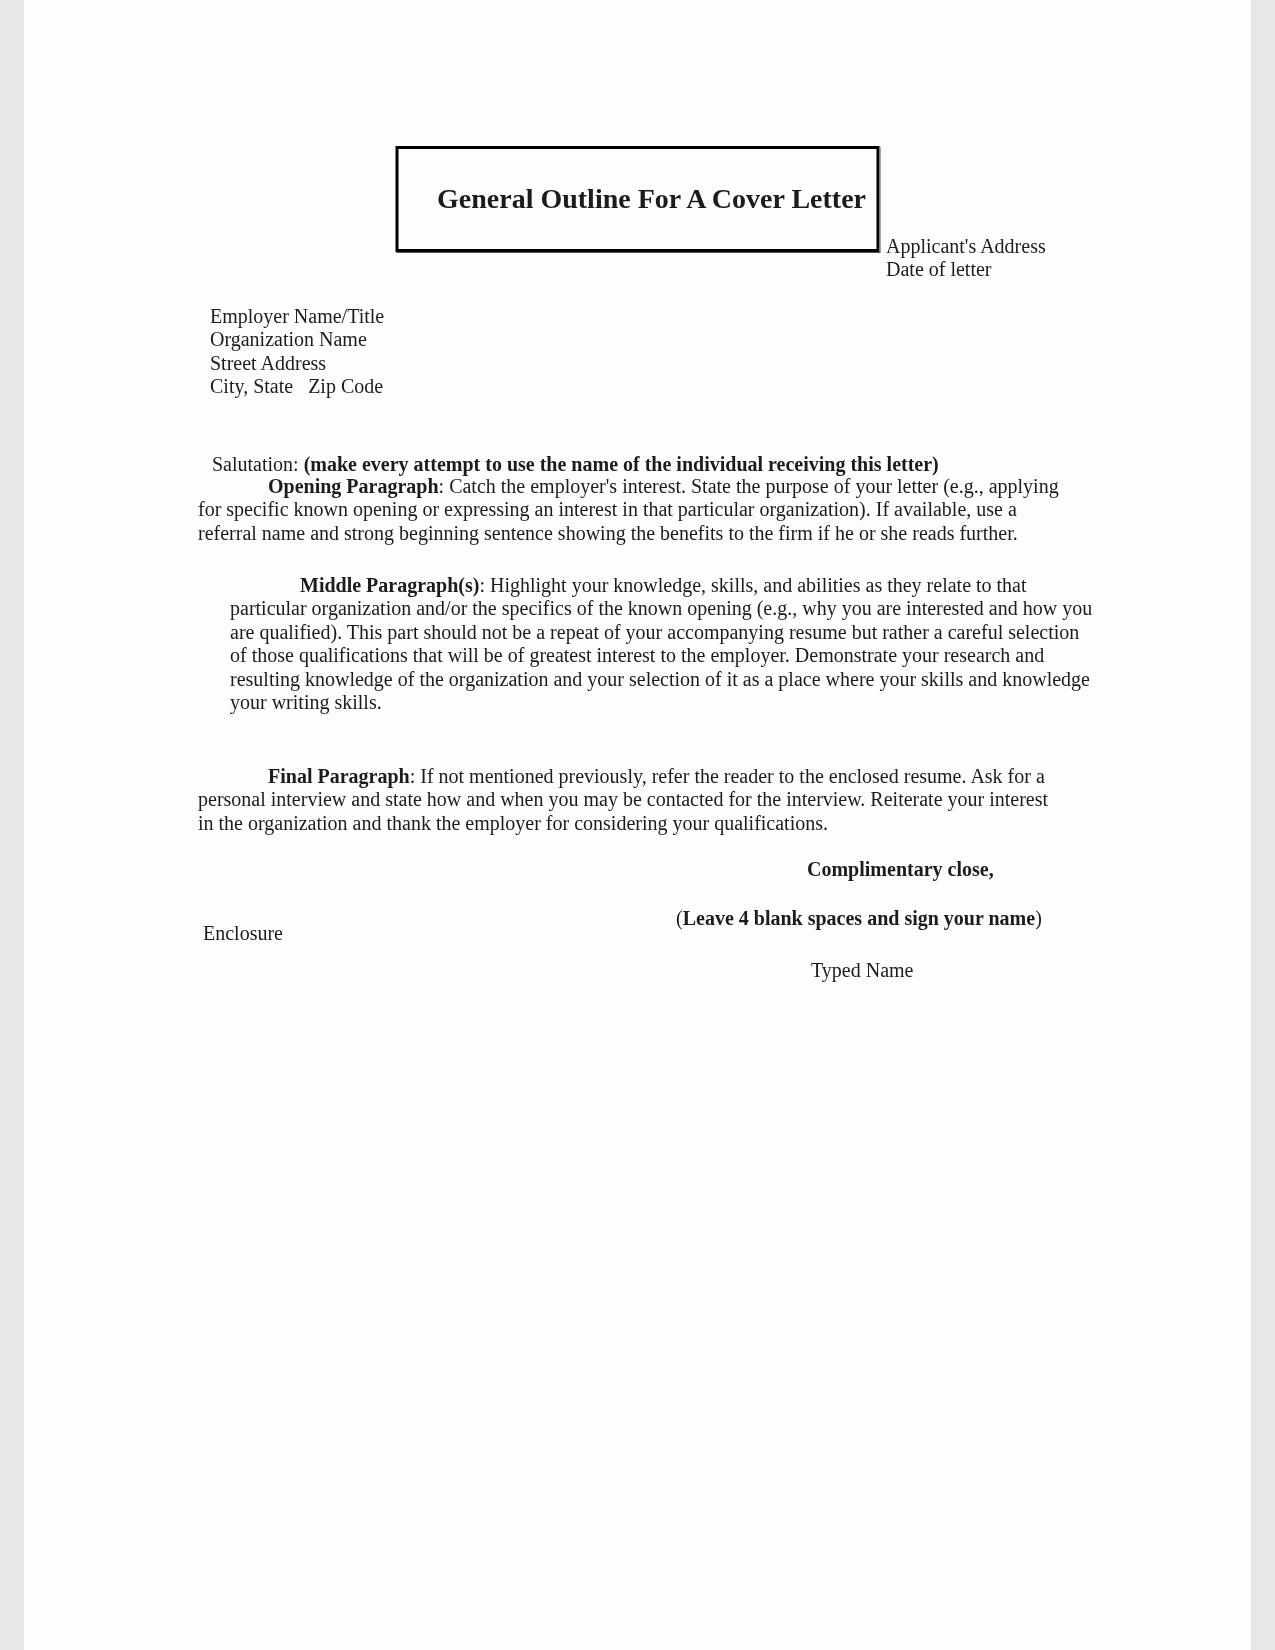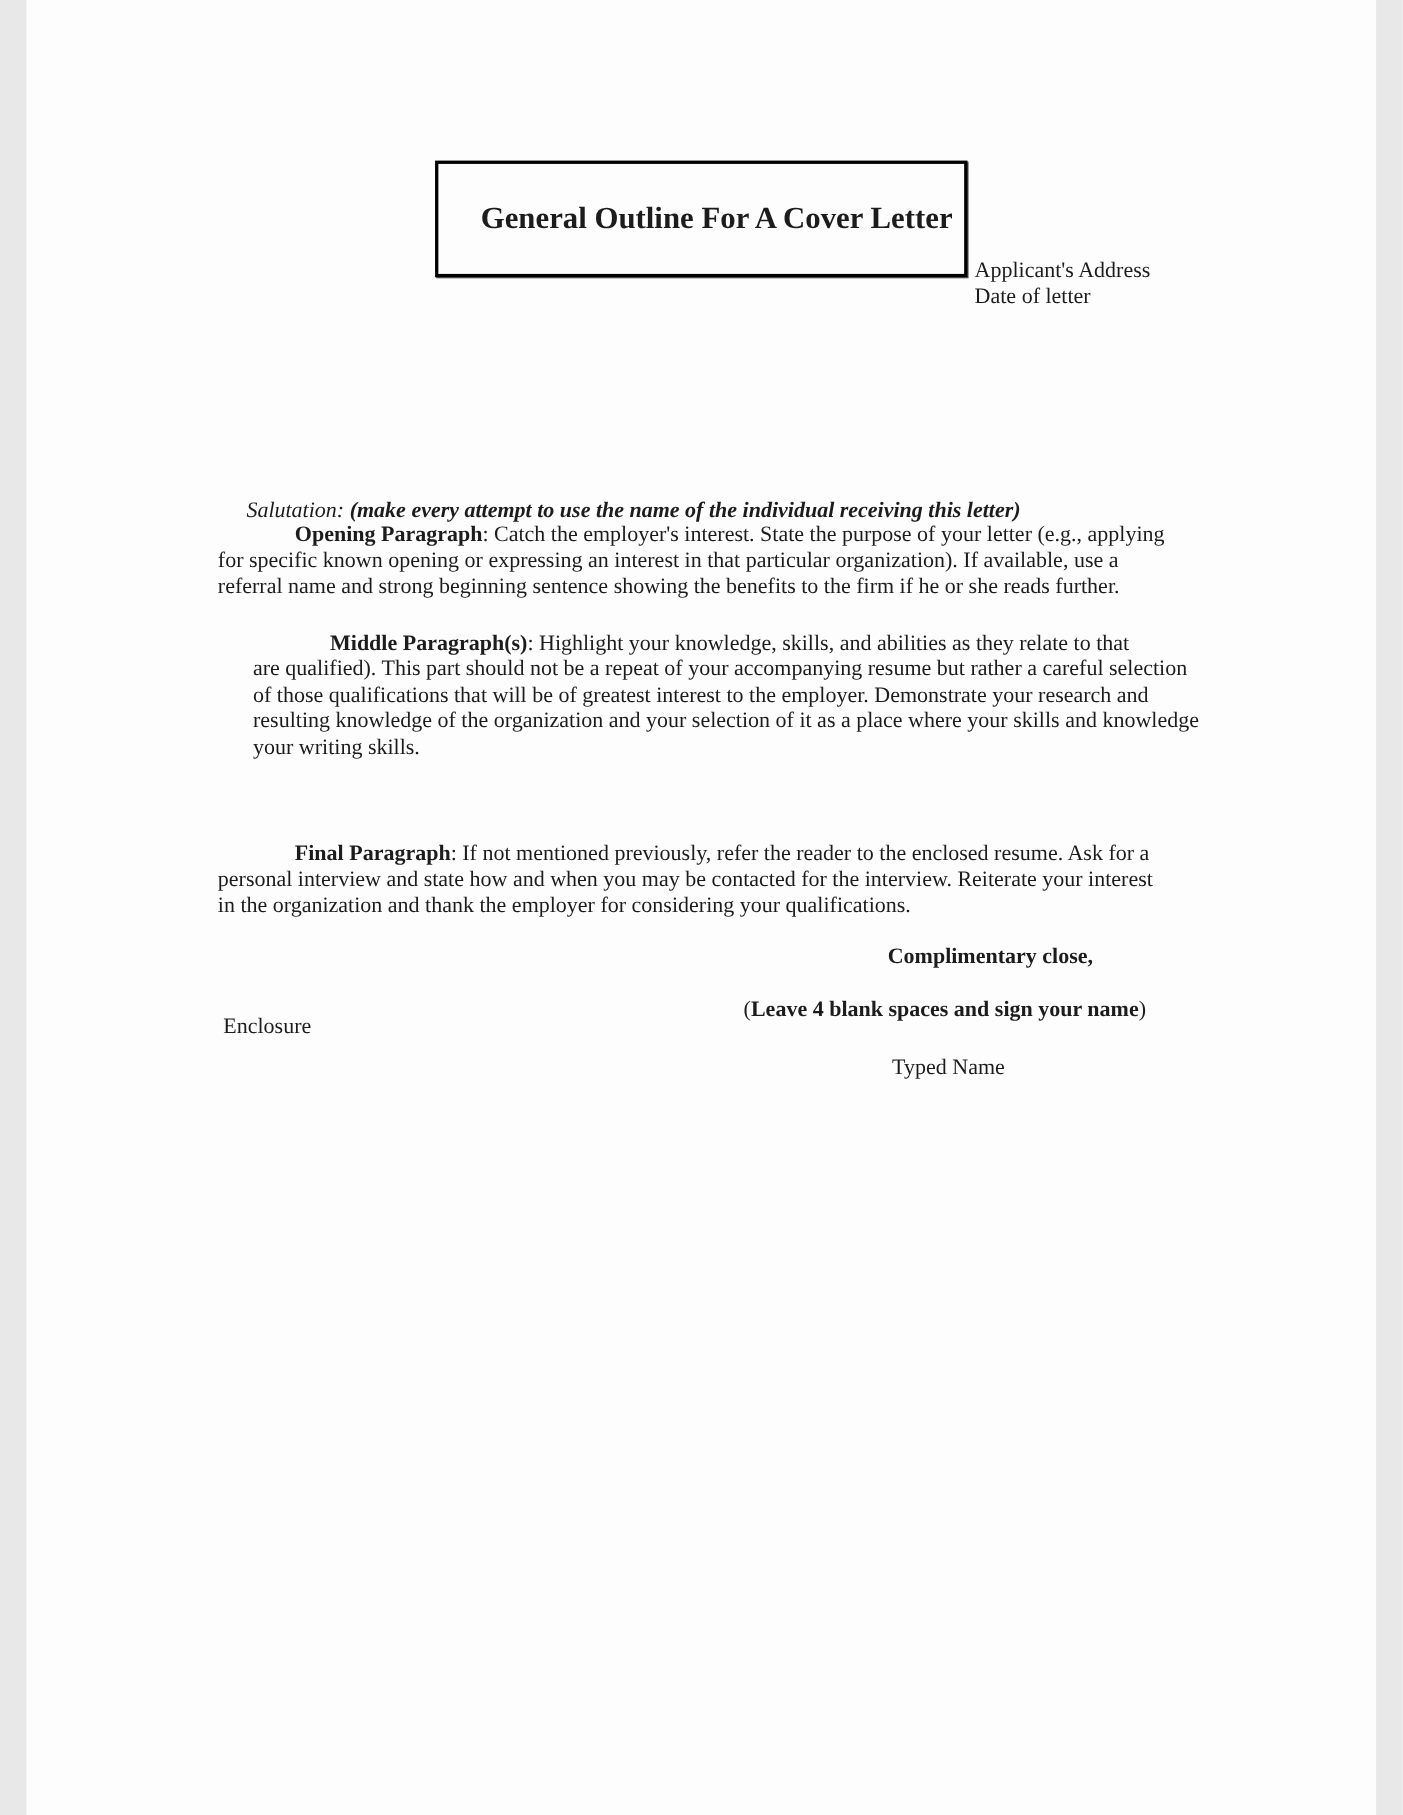--- a/index.html
+++ b/index.html
@@ -32,21 +32,21 @@
     font-size: 28px;
     font-weight: bold;
     line-height: 31px;
     white-space: pre;
     box-shadow: 1px 1px 0 #555;
   }
 
   .applicant-block { top: 235px; left: 862px; }
   .employer-block  { top: 305px; left: 186px; }
 
-  .salutation { top: 430px; left: 180px; font-style: italic; }
+  .salutation { top: 430px; left: 168px; }
 
   .para { left: 174px; width: 960px; }
   .para .first { text-indent: 70px; }
   .para-opening { top: 475px; }
   .para-middle  { top: 574px; margin-left: 32px; }
   .para-final   { top: 765px; }
 
   .comp-close   { top: 858px; left: 783px; font-weight: bold; }
   .sign-note    { top: 884px; left: 632px; }
   .typed-name   { top: 959px; left: 787px; }
@@ -59,33 +59,40 @@
 
   <div class="abs title-box">
     <span>General Outline For A Cover Letter</span>
   </div>
 
   <div class="abs applicant-block">
     <div class="line">Applicant's Address</div>
     <div class="line">Date of letter</div>
   </div>
 
+  <div class="abs employer-block">
+    <div class="line">Employer Name/Title</div>
+    <div class="line">Organization Name</div>
+    <div class="line">Street Address</div>
+    <div class="line">City, State   Zip Code</div>
+  </div>
 
   <div class="abs salutation line">
     <span>Salutation: </span><b>(make every attempt to use the name of the individual receiving this letter)</b>
   </div>
 
   <div class="abs para para-opening">
     <div class="line first"><b>Opening Paragraph</b><span>: Catch the employer's interest. State the purpose of your letter (e.g., applying</span></div>
     <div class="line">for specific known opening or expressing an interest in that particular organization). If available, use a</div>
     <div class="line">referral name and strong beginning sentence showing the benefits to the firm if he or she reads further.</div>
   </div>
 
   <div class="abs para para-middle">
     <div class="line first"><b>Middle Paragraph(s)</b><span>: Highlight your knowledge, skills, and abilities as they relate to that</span></div>
+    <div class="line">particular organization and/or the specifics of the known opening (e.g., why you are interested and how you</div>
     <div class="line">are qualified). This part should not be a repeat of your accompanying resume but rather a careful selection</div>
     <div class="line">of those qualifications that will be of greatest interest to the employer. Demonstrate your research and</div>
     <div class="line">resulting knowledge of the organization and your selection of it as a place where your skills and knowledge</div>
     <div class="line">your writing skills.</div>
   </div>
 
   <div class="abs para para-final">
     <div class="line first"><b>Final Paragraph</b><span>: If not mentioned previously, refer the reader to the enclosed resume. Ask for a</span></div>
     <div class="line">personal interview and state how and when you may be contacted for the interview. Reiterate your interest</div>
     <div class="line">in the organization and thank the employer for considering your qualifications.</div>

